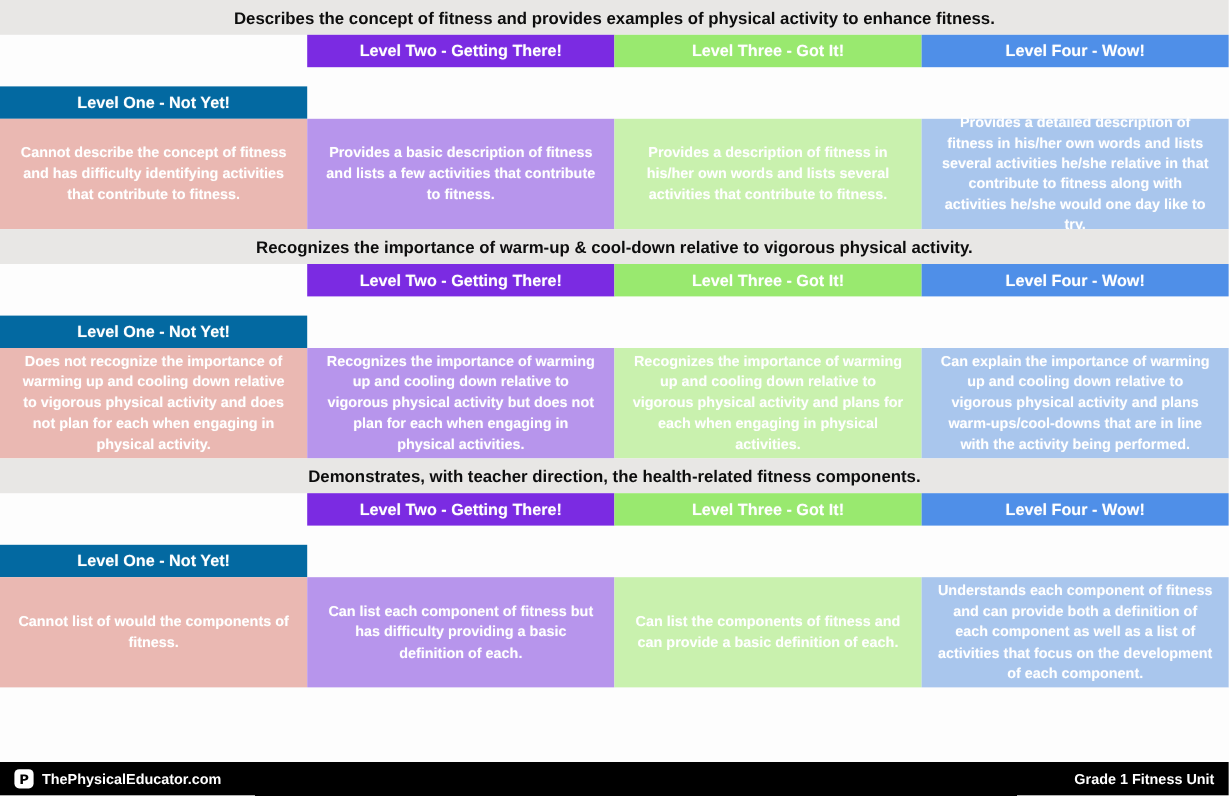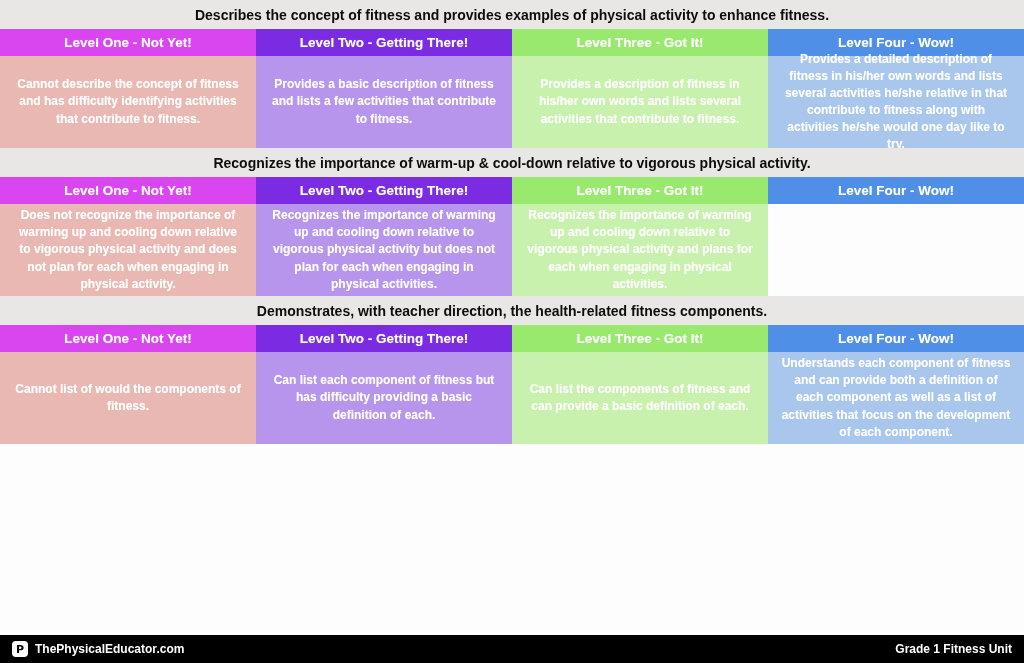--- a/index.html
+++ b/index.html
@@ -48,21 +48,21 @@
     text-shadow: 0 0 1px rgba(255,255,255,0.4);
   }
   .cell {
     width: 256px; height: 92px; box-sizing: border-box;
     padding: 4px 13px;
     display: flex; align-items: center; justify-content: center;
     text-align: center;
     color: #ffffff; font-weight: bold; font-size: 12px; line-height: 1.42;
     text-shadow: 0 0 1px rgba(255,255,255,0.35);
   }
-  .h1 { background: #d946ef; } .b1 { background: #eab8b2; }
+  .h1 { background: #0369a1; margin-top: 43px; } .b1 { background: #eab8b2; }
   .h2 { background: #7b2be2; } .b2 { background: #b795ec; }
   .h3 { background: #99e96f; } .b3 { background: #c9f1ae; }
   .h4 { background: #4f8fe8; text-align: center; } .b4 { background: #a9c6ed; }
 
   .spacer { flex: 1 1 auto; background: #fdfdfd; }
 
   
   .footer {
     flex: 0 0 auto;
     height: 28px;
@@ -109,20 +109,21 @@
     <div class="row">
       <div class="level-hdr h1">Level One - Not Yet!</div>
       <div class="level-hdr h2">Level Two - Getting There!</div>
       <div class="level-hdr h3">Level Three - Got It!</div>
       <div class="level-hdr h4">Level Four - Wow!</div>
     </div>
     <div class="row">
       <div class="cell b1">Does not recognize the importance of warming up and cooling down relative to vigorous physical activity and does not plan for each when engaging in physical activity.</div>
       <div class="cell b2">Recognizes the importance of warming up and cooling down relative to vigorous physical activity but does not plan for each when engaging in physical activities.</div>
       <div class="cell b3">Recognizes the importance of warming up and cooling down relative to vigorous physical activity and plans for each when engaging in physical activities.</div>
+      <div class="cell b4">Can explain the importance of warming up and cooling down relative to vigorous physical activity and plans warm-ups/cool-downs that are in line with the activity being performed.</div>
     </div>
   </div>
 
   <div class="section">
     <div class="desc-band">Demonstrates, with teacher direction, the health-related fitness components.</div>
     <div class="row">
       <div class="level-hdr h1">Level One - Not Yet!</div>
       <div class="level-hdr h2">Level Two - Getting There!</div>
       <div class="level-hdr h3">Level Three - Got It!</div>
       <div class="level-hdr h4">Level Four - Wow!</div>

